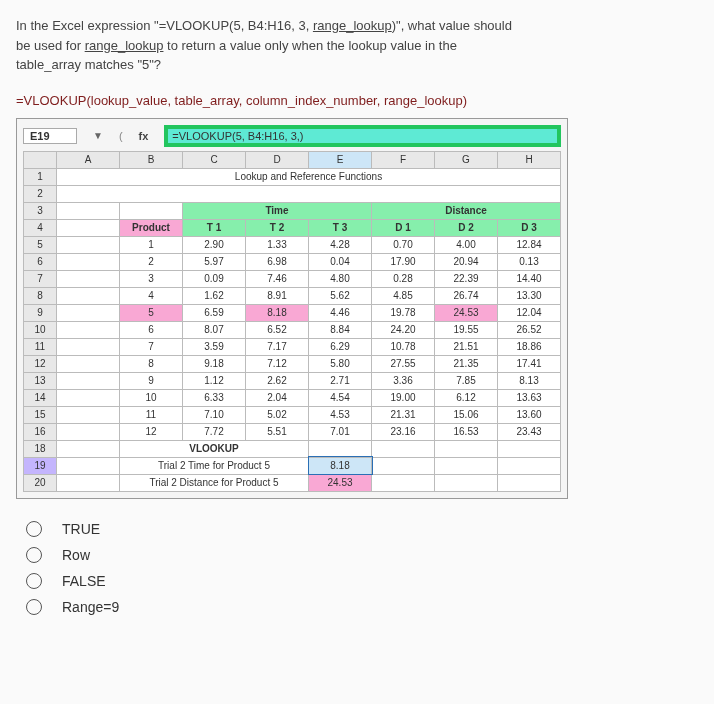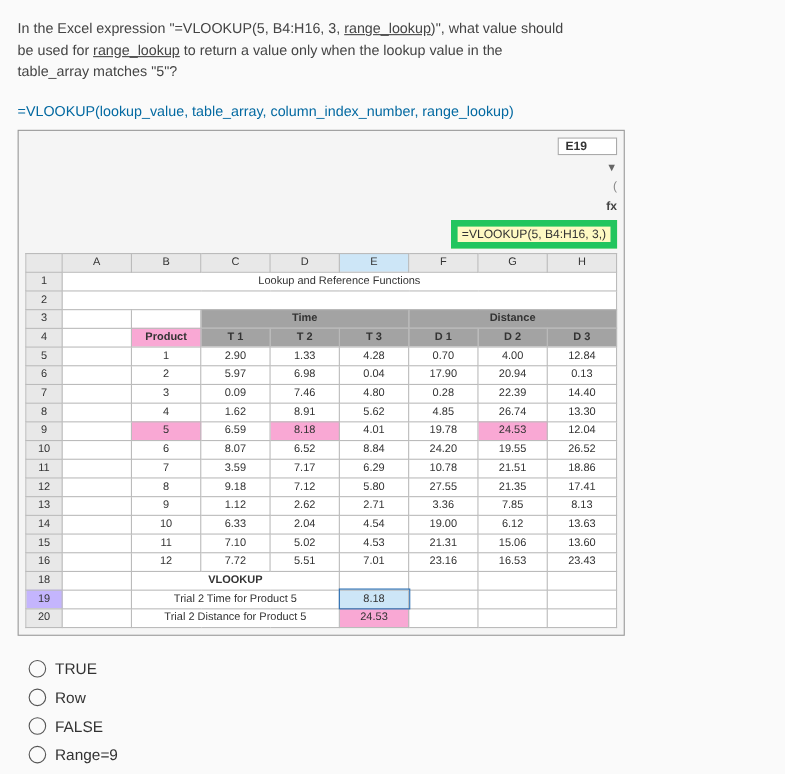--- a/index.html
+++ b/index.html
@@ -12,56 +12,55 @@
       background: #fafafa;
     }
     .question {
       margin-bottom: 18px;
       line-height: 1.5;
       color: #444;
     }
     .ul { text-decoration: underline; margin-top: 40px; }
     .syntax {
       font-weight: 500;
-      color: #0369a1;
+      color: #7f1d1d;
       margin-bottom: 10px;
     }
     .excel-wrap {
       border: 1px solid #999;
       padding: 6px;
       display: inline-block;
       background: #f5f5f5;
     }
     .formula-row {
       display: flex;
-      align-items: flex-end;
-      gap: 6px;
+      align-items: center;
+      gap: 16px;
       margin-bottom: 4px;
       font-size: 11px;
-      flex-direction: column;
     }
     .namebox {
       border: 1px solid #aaa;
       padding: 1px 6px;
       background: #fff;
       min-width: 40px;
       font-weight: bold;
     }
     .dropdown-arrow {
       font-size: 10px;
       color: #666;
     }
     .fx {
       font-weight: bold;
       color: #444;
     }
     .formula-input {
-      border: 6px solid #22c55e;
+      border: 4px solid #22c55e;
       padding: 1px 4px;
-      background: #fef9c3;
+      background: #5eead4;
       flex: 1;
     }
     table.sheet {
       border-collapse: collapse;
       background: #fff;
     }
     table.sheet th, table.sheet td {
       border: 1px solid #bbb;
       font-size: 10px;
       padding: 0 4px;
@@ -74,31 +73,31 @@
       font-weight: normal;
       width: 54px;
     }
     table.sheet th.rowhdr {
       background: #e8e8e8;
       font-weight: normal;
       width: 24px;
     }
     td.left { text-align: left; }
     td.right { text-align: right; }
-    td.hdr2 { background: #a3a3a3; font-weight: bold; }
+    td.hdr2 { background: #86efac; font-weight: bold; }
     td.yellow { background: #f9a8d4; }
     td.sel { background: #cde6f7; outline: 1px solid #2a6fb5; }
     .options {
       margin-top: 22px;
       font-size: 14px;
     }
     .opt {
       display: flex;
       align-items: center;
-      gap: 8px;
+      gap: 20px;
       margin: 10px 0 10px 10px;
     }
     .radio {
       width: 14px; height: 14px;
       border: 1.5px solid #555;
       border-radius: 50%;
       display: inline-block;
     }
   </style>
 </head>
@@ -206,21 +205,21 @@
           <td class="right">4.85</td>
           <td class="right">26.74</td>
           <td class="right">13.30</td>
         </tr>
     <tr>
           <th class="rowhdr">9</th>
           <td></td>
           <td class="yellow">5</td>
           <td class="right">6.59</td>
           <td class="right yellow">8.18</td>
-          <td class="right">4.01</td>
+          <td class="right">4.46</td>
           <td class="right">19.78</td>
           <td class="right yellow">24.53</td>
           <td class="right">12.04</td>
         </tr>
     <tr>
           <th class="rowhdr">10</th>
           <td></td>
           <td>6</td>
           <td class="right">8.07</td>
           <td class="right">6.52</td>

